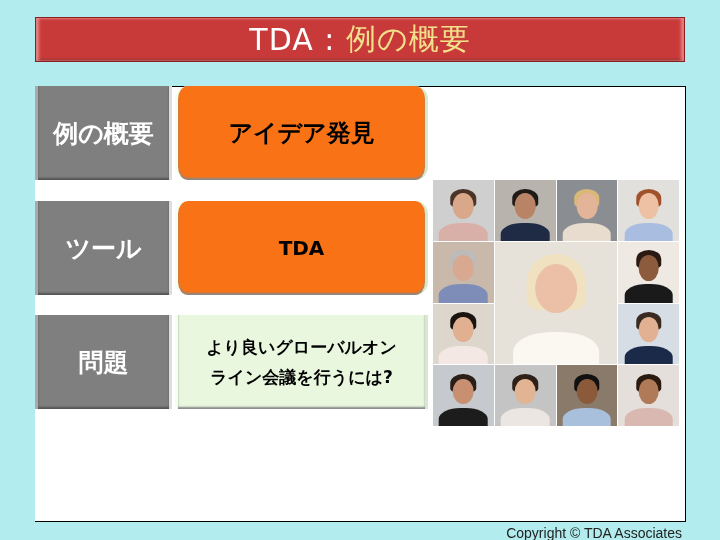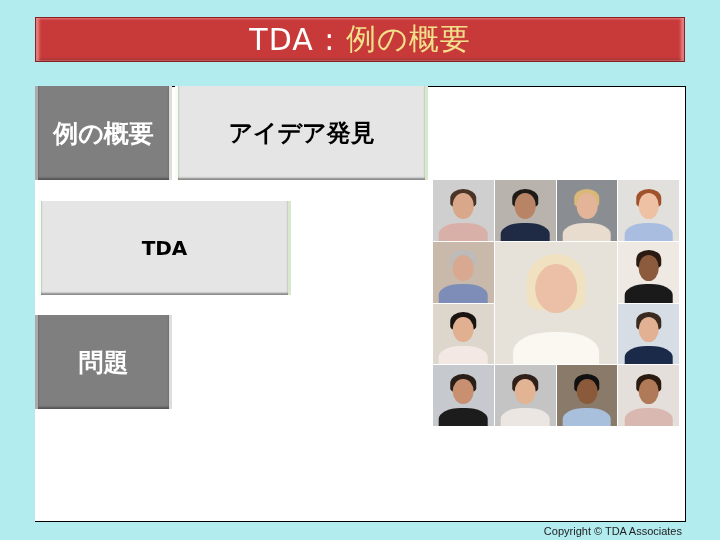--- a/index.html
+++ b/index.html
@@ -8,52 +8,57 @@
     box-shadow:inset 3px 0 3px rgba(255,180,180,.6), inset -3px 0 3px rgba(255,180,180,.6), inset 0 -2px 2px rgba(80,0,0,.5);
     display:flex;align-items:center;justify-content:center;font-size:30px;letter-spacing:1px;}
   .title-bar .t1{color:#ffffff;}
   .title-bar .t2{color:#f2e08a;text-align:right;}
   .panel{position:absolute;left:35px;top:86px;width:651px;height:436px;background:#fff;border:1px solid #000;border-left:none;box-sizing:border-box;}
   .row{position:absolute;left:35px;height:94px;display:flex;}
   .label{width:137px;height:100%;background:#7f7f7f;color:#fff;font-weight:bold;font-size:25px;display:flex;align-items:center;justify-content:center;box-sizing:border-box;
     border-left:3px solid #aaa;border-right:3px solid #ddd;box-shadow:inset 0 -2px 2px #555;}
   .value{width:253px;height:100%;margin-left:3px;display:flex;align-items:center;justify-content:center;text-align:center;color:#000;font-weight:bold;box-sizing:border-box;
     border-left:3px solid #f4fff0;border-right:3px solid #d8e8cc;box-shadow:inset 0 -2px 2px #888;}
-  .v-green{background:#e5e5e5;}
+  .v-green{background:#f97316;border-radius:13px;}
   .v-light{background:#e9f7df;}
   .photo{position:absolute;left:433px;top:180px;width:246px;height:246px;display:grid;grid-template-columns:repeat(4,1fr);grid-template-rows:repeat(4,1fr);gap:1px;background:#fff;}
   .tile{position:relative;overflow:hidden;}
   .tile .face{position:absolute;left:50%;top:22%;width:34%;height:42%;transform:translateX(-50%);border-radius:50%;background:#d9a88a;}
   .tile .body{position:absolute;left:50%;bottom:-10%;width:80%;height:40%;transform:translateX(-50%);border-radius:45% 45% 0 0;}
   .tile .hair{position:absolute;left:50%;top:14%;width:42%;height:30%;transform:translateX(-50%);border-radius:50% 50% 20% 20%;}
   .big{grid-column:2 / span 2;grid-row:2 / span 2;}
-  .copyright{position:absolute;right:38px;top:525px;font-family:"Liberation Sans",sans-serif;font-size:11px;color:#222;text-align:center;}
+  .copyright{position:absolute;right:38px;top:525px;font-family:"Liberation Sans",sans-serif;font-size:14px;color:#222;text-align:center;}
 </style>
 </head>
 <body>
 
 <div class="title-bar">
   <span class="t1">TDA</span>
   <span class="t1" style="white-space:pre"> : </span>
   <span class="t2">例の概要</span>
 </div>
 
 <div class="panel"></div>
 
 <div class="row" style="top:86px">
   <div class="label">例の概要</div>
   <div class="value v-green" style="font-size:24px">アイデア発見</div>
 </div>
 
 <div class="row" style="top:201px">
+  <div class="label">ツール</div>
   <div class="value v-green" style="font-size:20px">TDA</div>
 </div>
 
 <div class="row" style="top:315px">
   <div class="label">問題</div>
+  <div class="value v-light" style="font-size:17px;flex-direction:column;line-height:30px">
+    <span>より良いグローバルオン</span>
+    <span>ライン会議を行うには?</span>
+  </div>
 </div>
 
 <div class="row" style="top:428px">
 </div>
 
 <div class="photo">
   <div class="tile" style="background:#cfcfd0">
       <div class="hair" style="background:#4a3428"></div>
       <div class="face"></div>
       <div class="body" style="background:#d8b0a8"></div>

